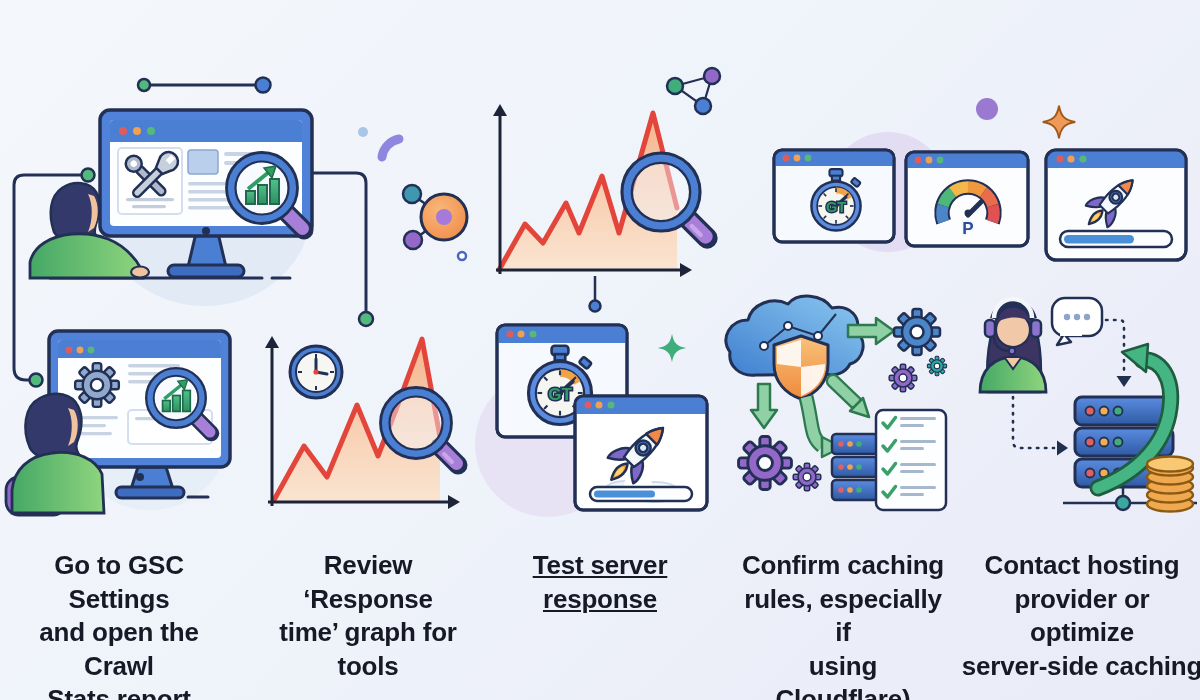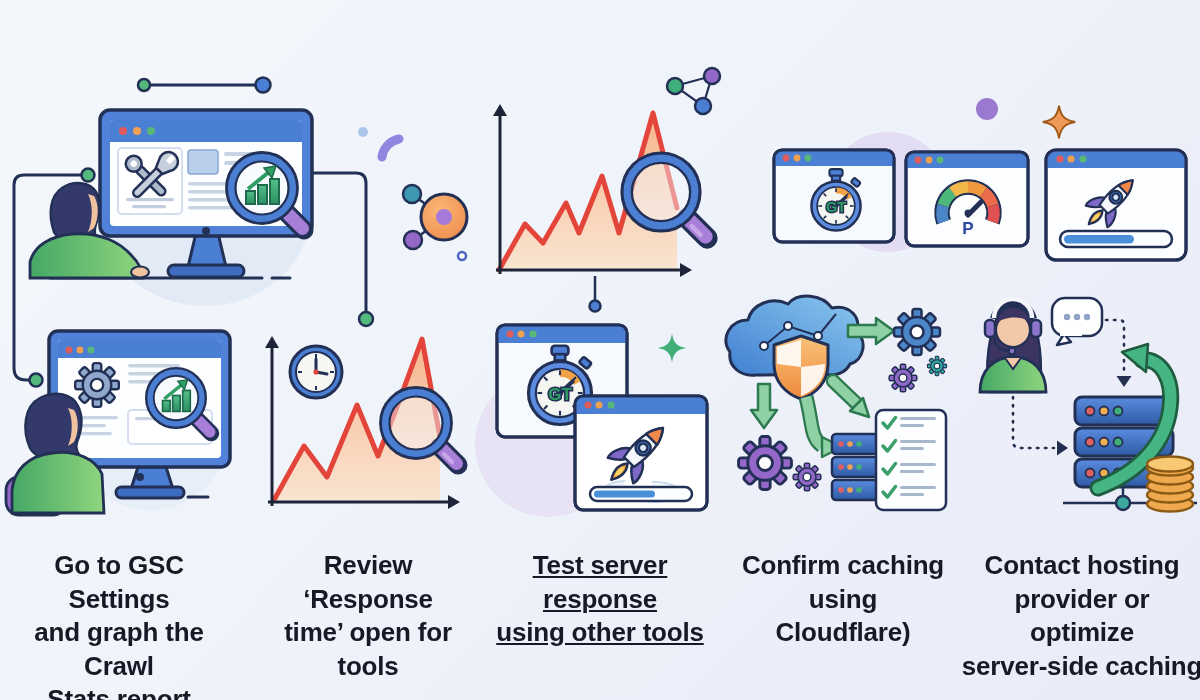--- a/index.html
+++ b/index.html
@@ -507,34 +507,34 @@
     <ellipse cx="1170" cy="486" rx="23" ry="7.5" fill="#f0a94e"></ellipse>
     <ellipse cx="1170" cy="477" rx="23" ry="7.5" fill="#f0a94e"></ellipse>
     <ellipse cx="1170" cy="468" rx="23" ry="7.5" fill="#f0a94e"></ellipse>
     <ellipse cx="1170" cy="464" rx="23" ry="7.5" fill="#f8c873"></ellipse>
   </g>
 </g>
 </svg>
 
 <div class="caption cap1">
   <div>Go to GSC Settings</div>
-  <div>and graph the Crawl</div>
+  <div>and open the Crawl</div>
   <div>Stats report</div>
 </div>
 <div class="caption cap2">
   <div>Review ‘Response</div>
-  <div>time’ open for</div>
+  <div>time’ graph for</div>
   <div>tools</div>
 </div>
 <div class="caption cap3">
   <div>Test server response</div>
-  <div>using other tools</div>
 </div>
 <div class="caption cap4">
   <div>Confirm caching</div>
+  <div>rules, especially if</div>
   <div>using Cloudflare)</div>
 </div>
 <div class="caption cap5">
   <div>Contact hosting</div>
   <div>provider or optimize</div>
   <div>server-side caching</div>
 </div>
 
 </div>
 

